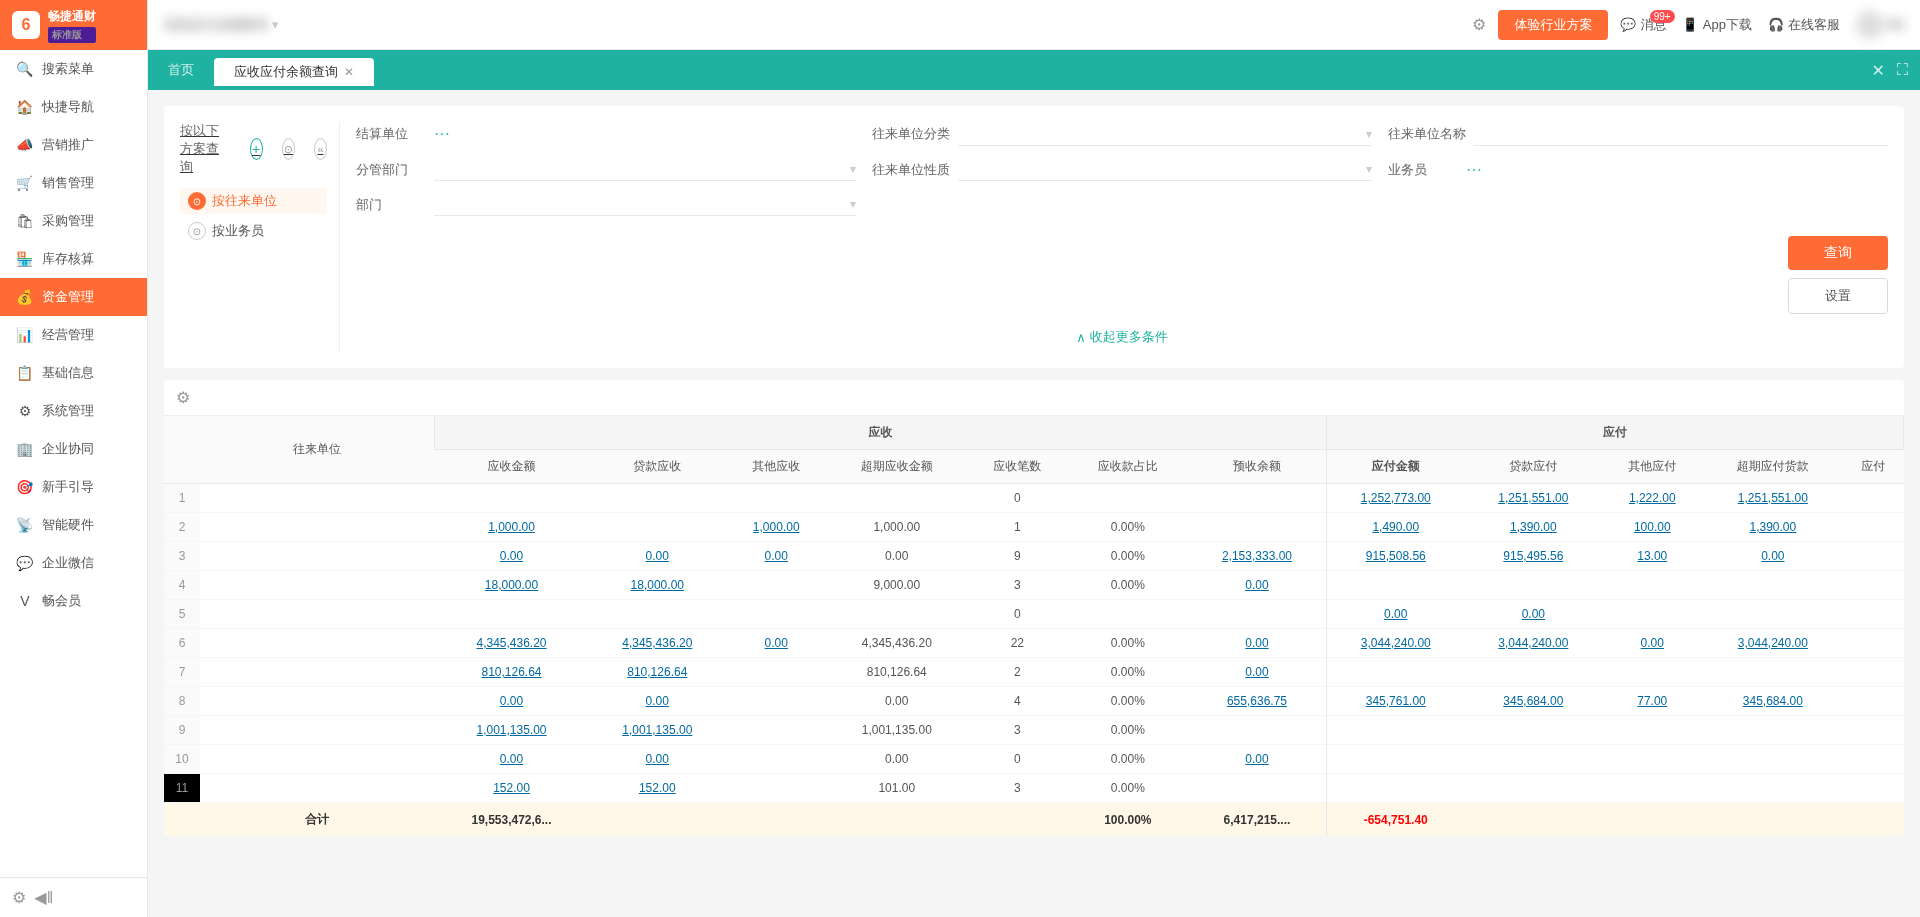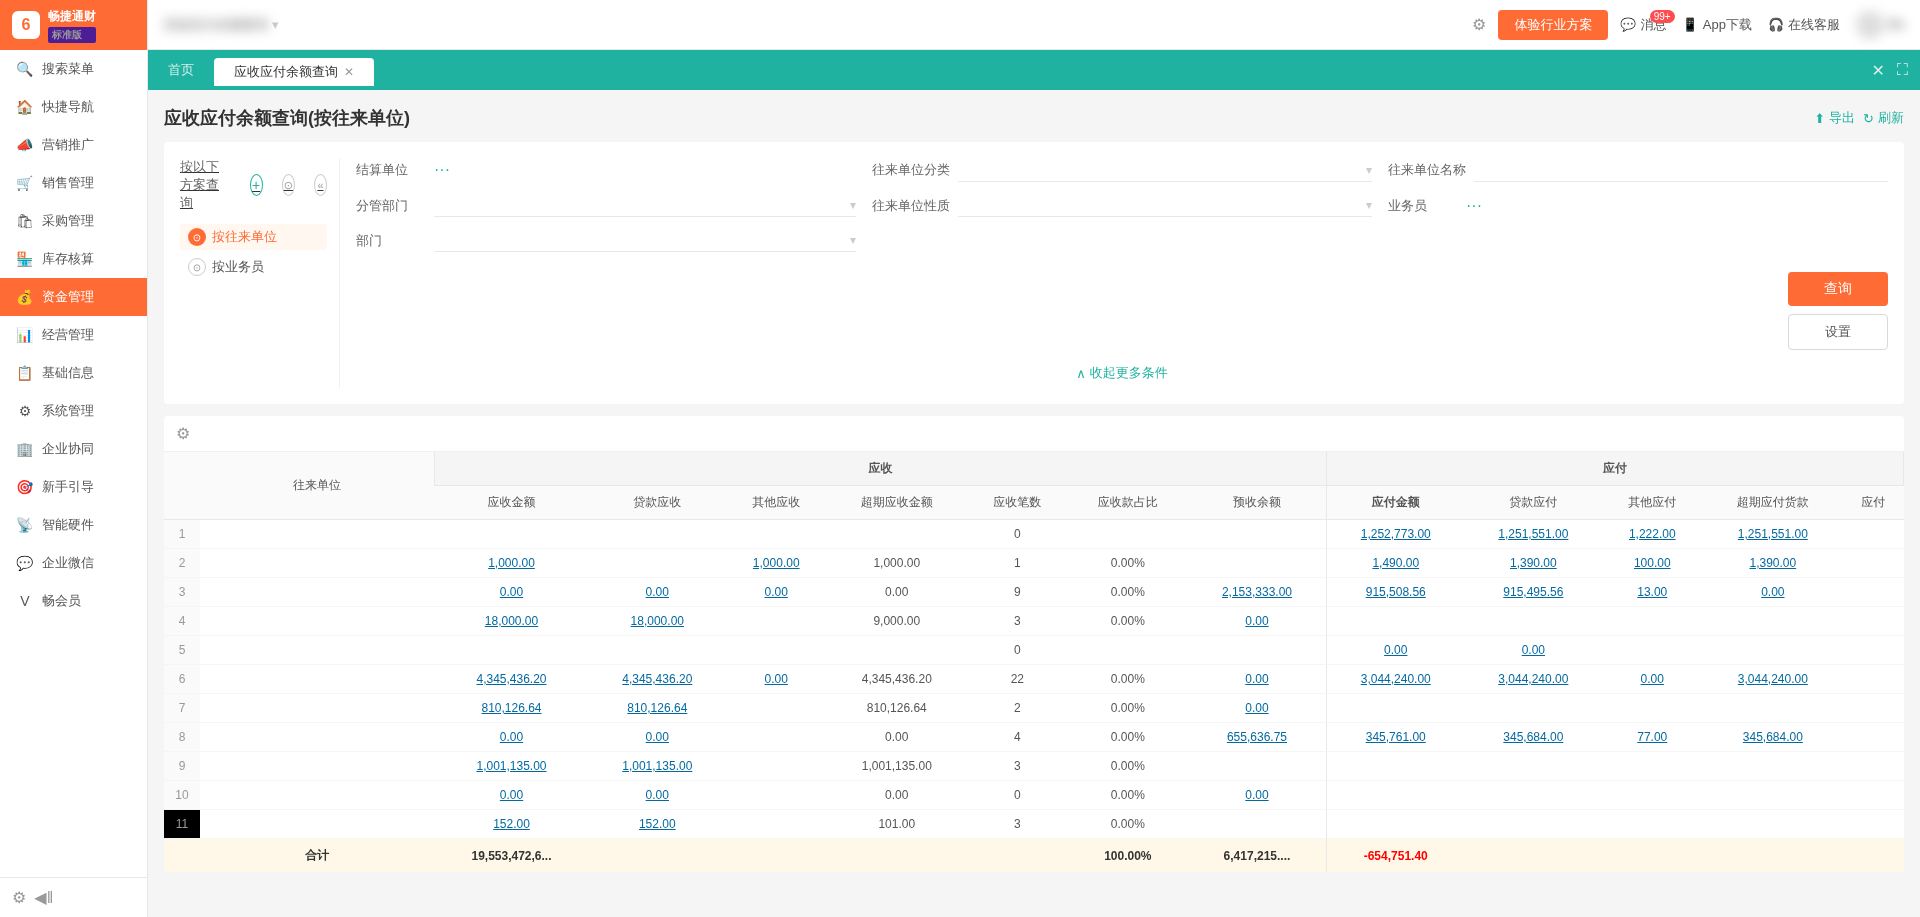--- a/index.html
+++ b/index.html
@@ -228,33 +228,20 @@
   </div>
   <div class="tabbar-right">
     <span class="tabbar-icon-btn">✕</span>
     <span class="tabbar-icon-btn">⛶</span>
   </div>
 </div>
 
 <div class="main-content">
   <div class="page-container">
 
-    <div class="page-header">
-      <h2 class="page-title">应收应付余额查询(按往来单位)</h2>
-      <div class="page-actions">
-        <div class="action-btn">
-          <span>⬆</span>
-          <span>导出</span>
-        </div>
-        <div class="action-btn">
-          <span>↻</span>
-          <span>刷新</span>
-        </div>
-      </div>
-    </div>
 
     <div class="filter-section">
       <div style="display:flex; gap:16px;">
 
         <div style="width:160px; flex-shrink:0; border-right:1px solid #f0f0f0; padding-right:12px;">
           <div class="filter-toolbar">
             <span class="filter-label">按以下方案查询</span>
             <span class="filter-add-btn">+</span>
             <span class="filter-circle-btn">⊙</span>
             <span class="filter-circle-btn">«</span>

